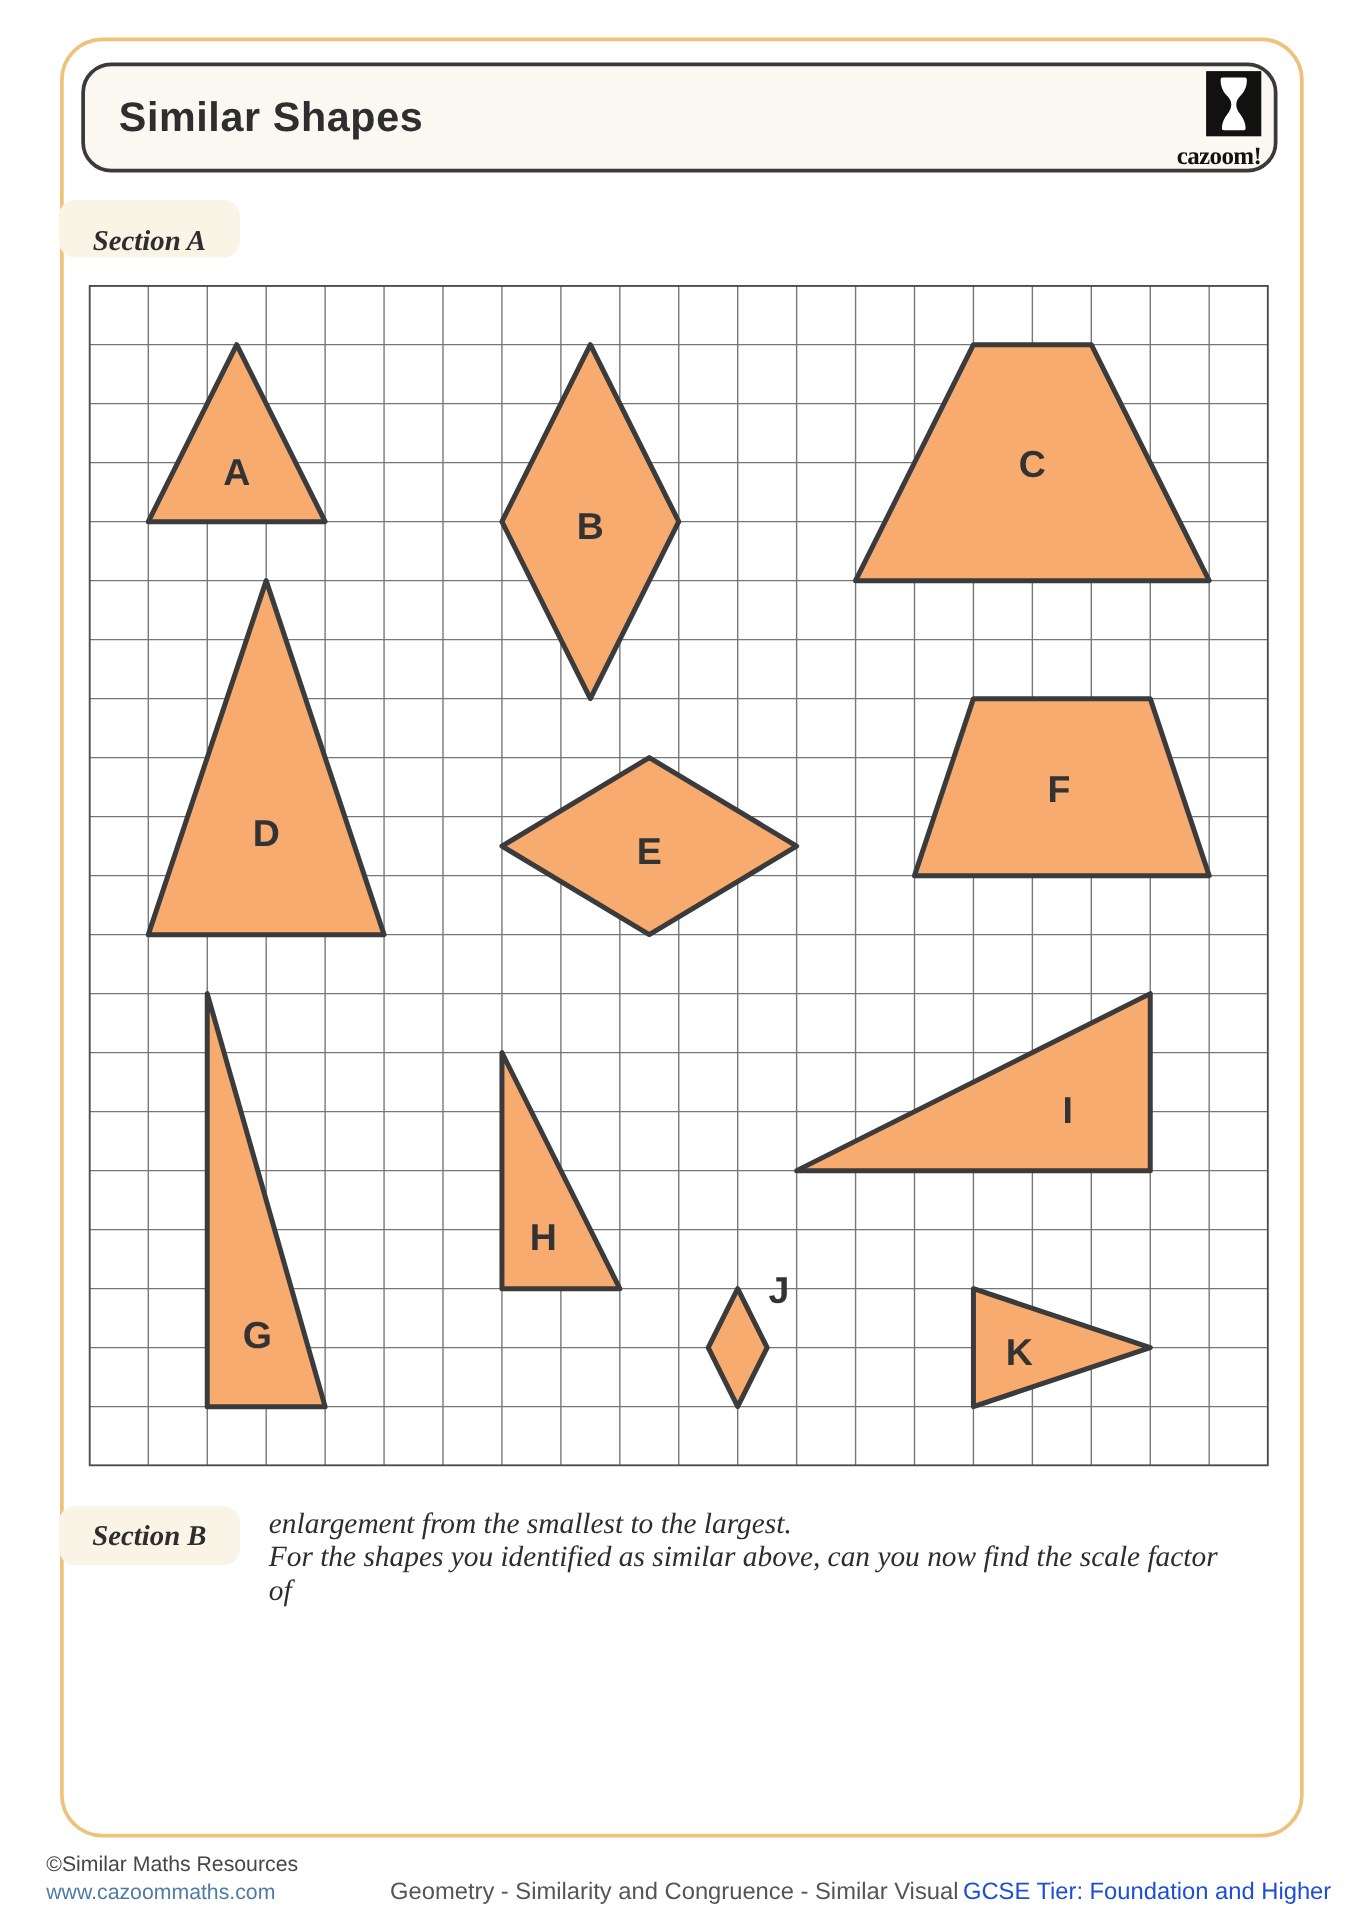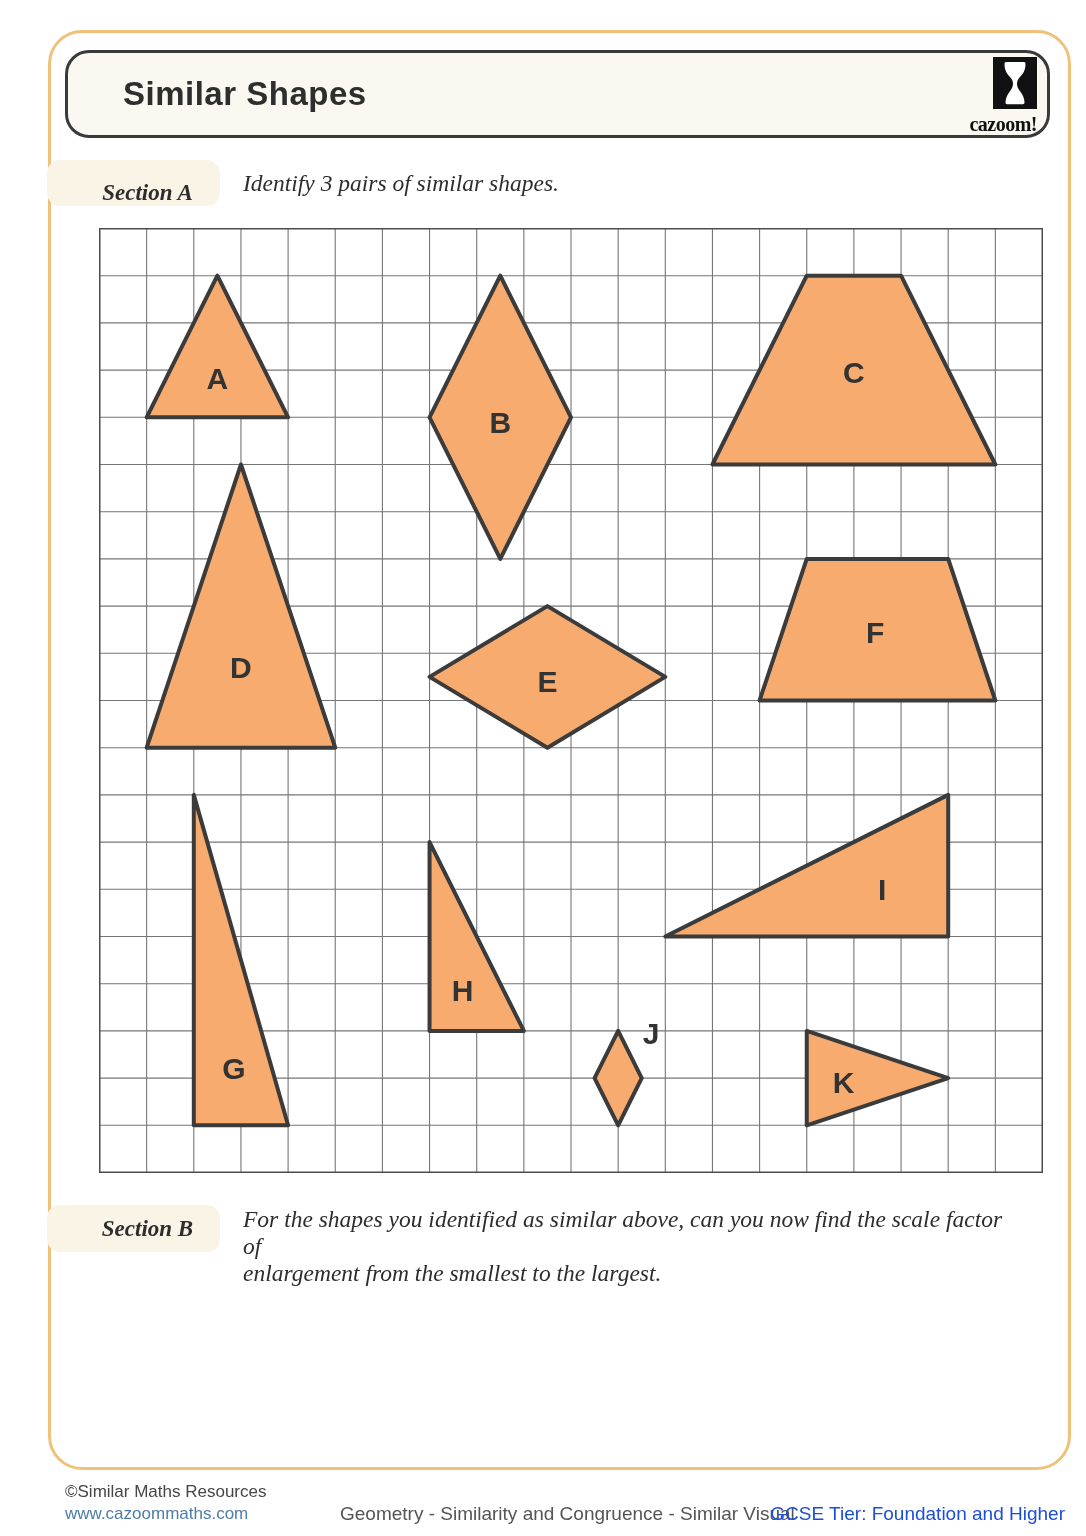--- a/index.html
+++ b/index.html
@@ -3,21 +3,21 @@
 <meta charset="utf-8">
 <style>
   html,body{margin:0;padding:0;background:#ffffff;}
   #page{
     position:relative;
     width:1086px;height:1536px;
     background:#ffffff;
     font-family:"Liberation Sans",sans-serif;
     overflow:hidden;
   }
-  .abs{position:absolute;padding-left:28px;}
+  .abs{position:absolute;}
   
   #ws-border{
     left:48px;top:30px;width:989px;height:1434px;
     border:3px solid #efc27b;border-radius:34px;
   }
   
   #header-box{
     left:65px;top:50px;width:951px;height:82px;
     background:#fbf8f2;border:3px solid #3a3a3a;border-radius:24px;
     display:flex;align-items:center;
@@ -69,23 +69,20 @@
         <rect x="0" y="0" width="44" height="52" fill="#111"></rect>
         <path fill="#ffffff" d="M13 5 h18 c1 0 1.5 .8 1.5 2 c0 6 -2.5 10 -5.5 13 c-2 2 -3 4.2 -3 6.8 c0 2.8 1.2 5 3.2 7.6 c2.6 3.4 4.3 7 4.3 11.2 c0 1 -.6 1.6 -1.6 1.6 h-15.8 c-1 0 -1.6 -.6 -1.6 -1.6 c0 -4.2 1.7 -7.8 4.3 -11.2 c2 -2.6 3.2 -4.8 3.2 -7.6 c0 -2.6 -1 -4.8 -3 -6.8 c-3 -3 -5.5 -7 -5.5 -13 c0 -1.2 .5 -2 1.5 -2 z"></path>
         <ellipse cx="22" cy="8.2" rx="9.5" ry="2.6" fill="#ffffff"></ellipse>
       </svg>
     </span>
     <span id="logo-word">cazoom!</span>
   </div>
 
   <div id="section-a-chip" class="abs section-chip">
     <span>Section A</span>
-  </div>
-  <div id="section-a-prompt" class="abs prompt">
-    <span>Identify 3 pairs of similar shapes.</span>
   </div>
 
   <div id="grid-wrap" class="abs">
     <svg id="grid-svg" xmlns="http://www.w3.org/2000/svg" width="944" height="945" viewBox="-0.5 -0.5 944 945">
         <line x1="47.15" y1="0" x2="47.15" y2="944" stroke="#767676" stroke-width="1.1"></line>
         <line x1="94.3" y1="0" x2="94.3" y2="944" stroke="#767676" stroke-width="1.1"></line>
         <line x1="141.45" y1="0" x2="141.45" y2="944" stroke="#767676" stroke-width="1.1"></line>
         <line x1="188.6" y1="0" x2="188.6" y2="944" stroke="#767676" stroke-width="1.1"></line>
         <line x1="235.75" y1="0" x2="235.75" y2="944" stroke="#767676" stroke-width="1.1"></line>
         <line x1="282.9" y1="0" x2="282.9" y2="944" stroke="#767676" stroke-width="1.1"></line>
@@ -144,22 +141,22 @@
         <text x="551.655" y="804.7600000000001" text-anchor="middle" dominant-baseline="central" font-family="&quot;Liberation Sans&quot;,sans-serif" font-size="30" font-weight="bold" fill="#333333">J</text>
         <polygon points="707.25,802.4000000000001 848.6999999999999,849.6 707.25,896.8000000000001" fill="#f7ab6f" stroke="#3b3b3b" stroke-width="4" stroke-linejoin="round"></polygon>
         <text x="744.0269999999999" y="854.3200000000002" text-anchor="middle" dominant-baseline="central" font-family="&quot;Liberation Sans&quot;,sans-serif" font-size="30" font-weight="bold" fill="#333333">K</text>
       </svg>
   </div>
 
   <div id="section-b-chip" class="abs section-chip">
     <span>Section B</span>
   </div>
   <div id="section-b-prompt" class="abs prompt">
+    <div>enlargement from the smallest to the largest.</div>
     <div>For the shapes you identified as similar above, can you now find the scale factor of</div>
-    <div>enlargement from the smallest to the largest.</div>
   </div>
 
   <div id="footer-copyright" class="abs">©Similar Maths Resources</div>
   <a id="footer-link" class="abs">www.cazoommaths.com</a>
   <div id="footer-center" class="abs">Geometry - Similarity and Congruence - Similar Visual</div>
   <div id="footer-right" class="abs">GCSE Tier: Foundation and Higher</div>
 
 </div>
 
 </body></html>

